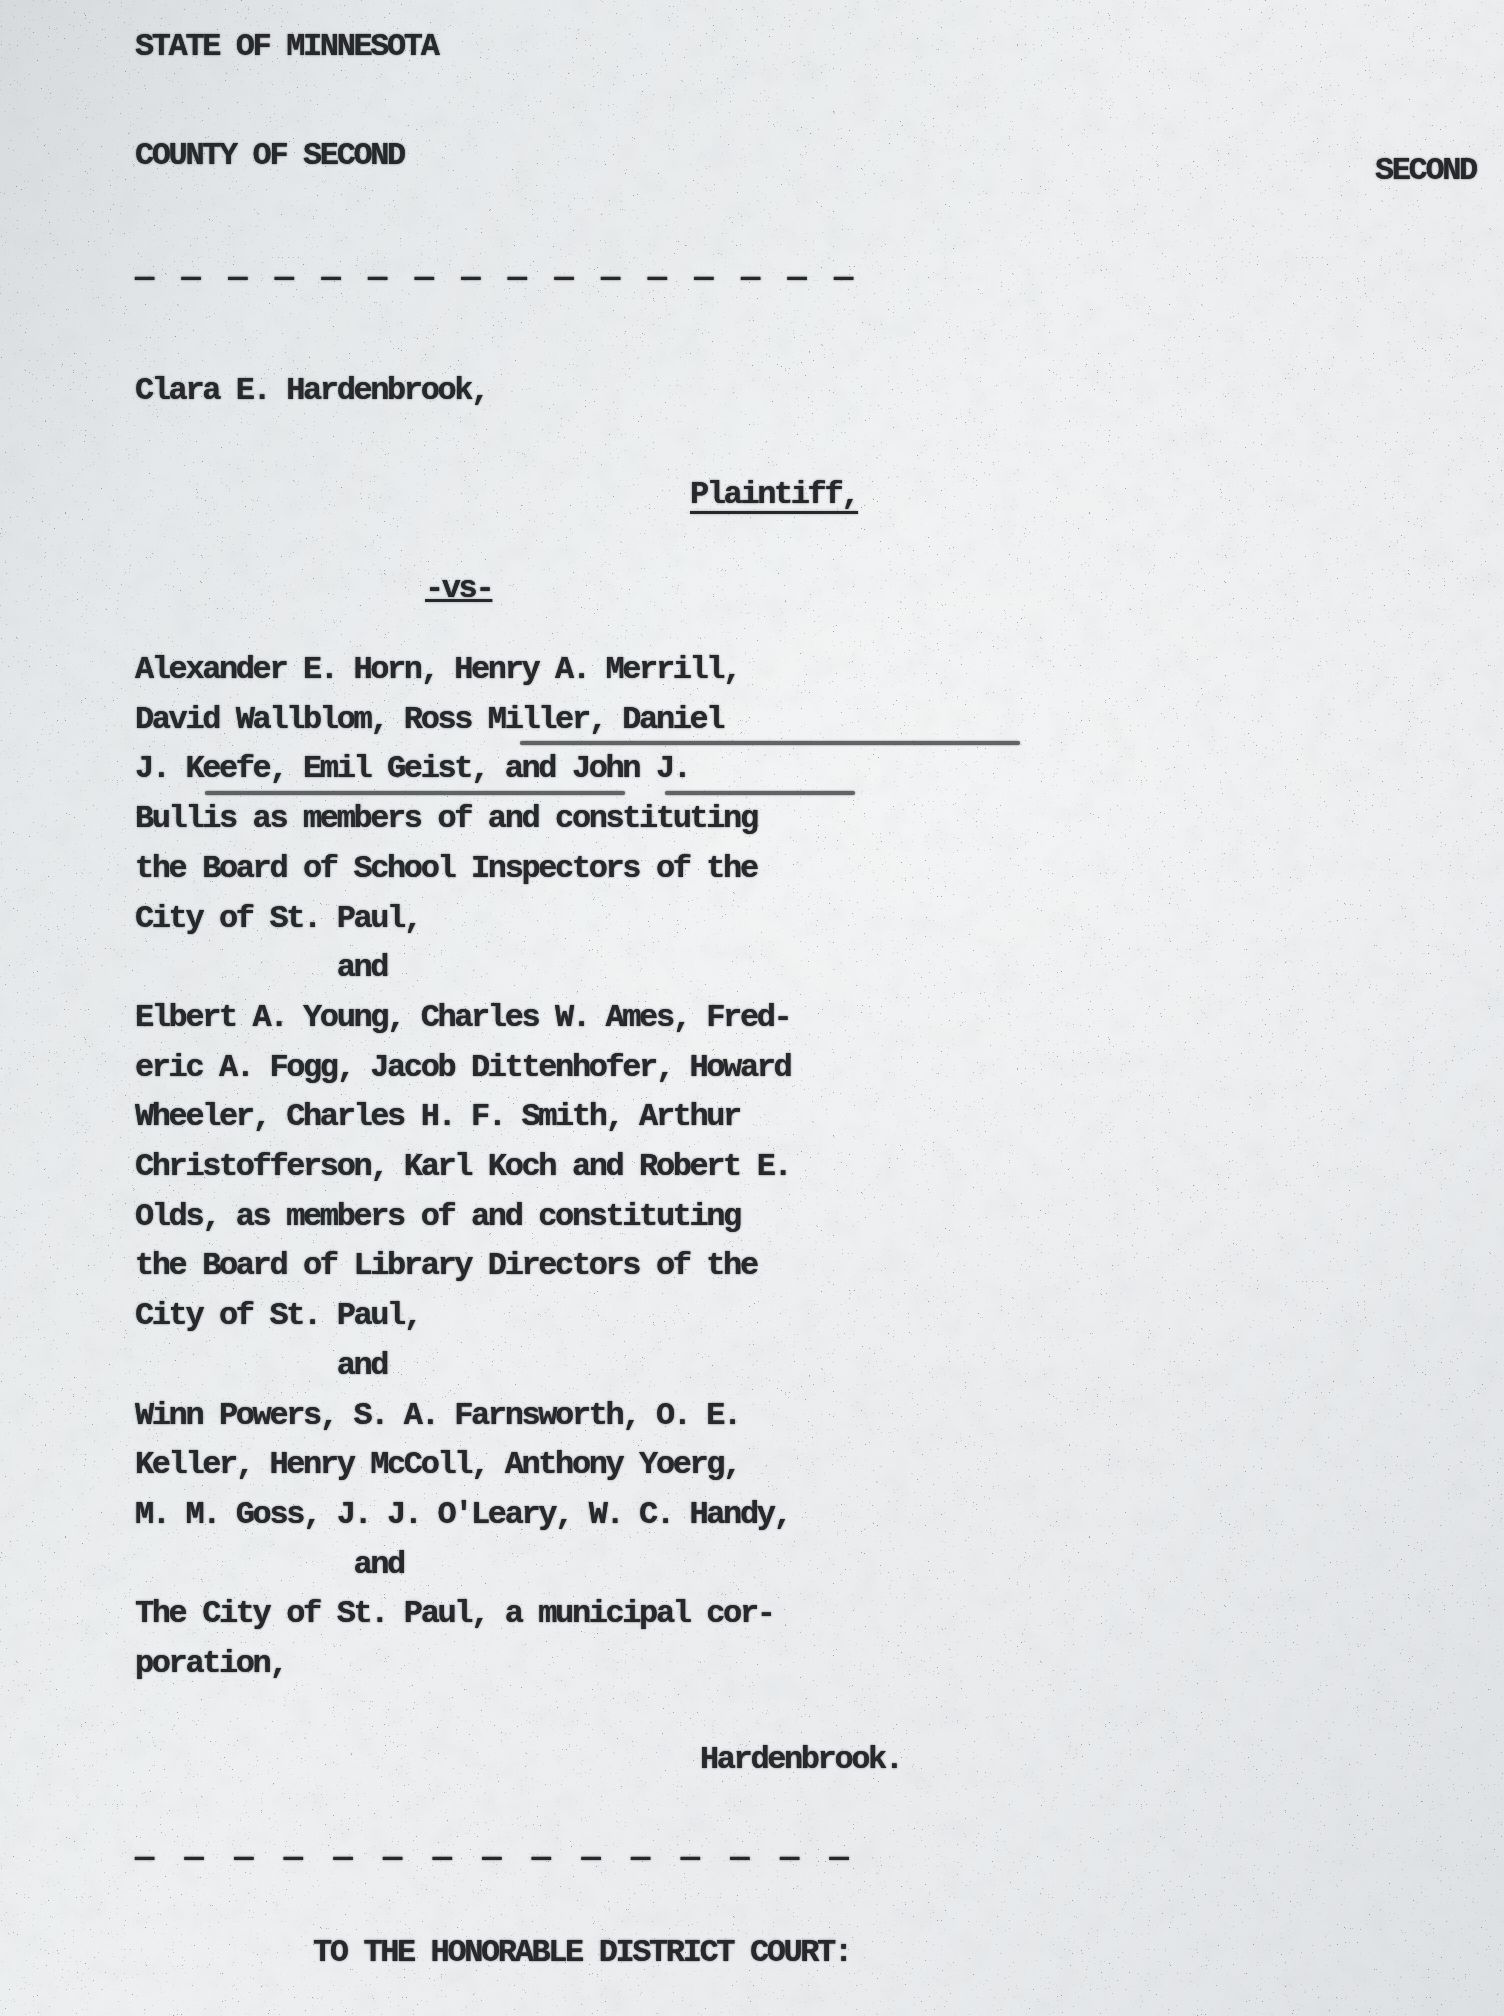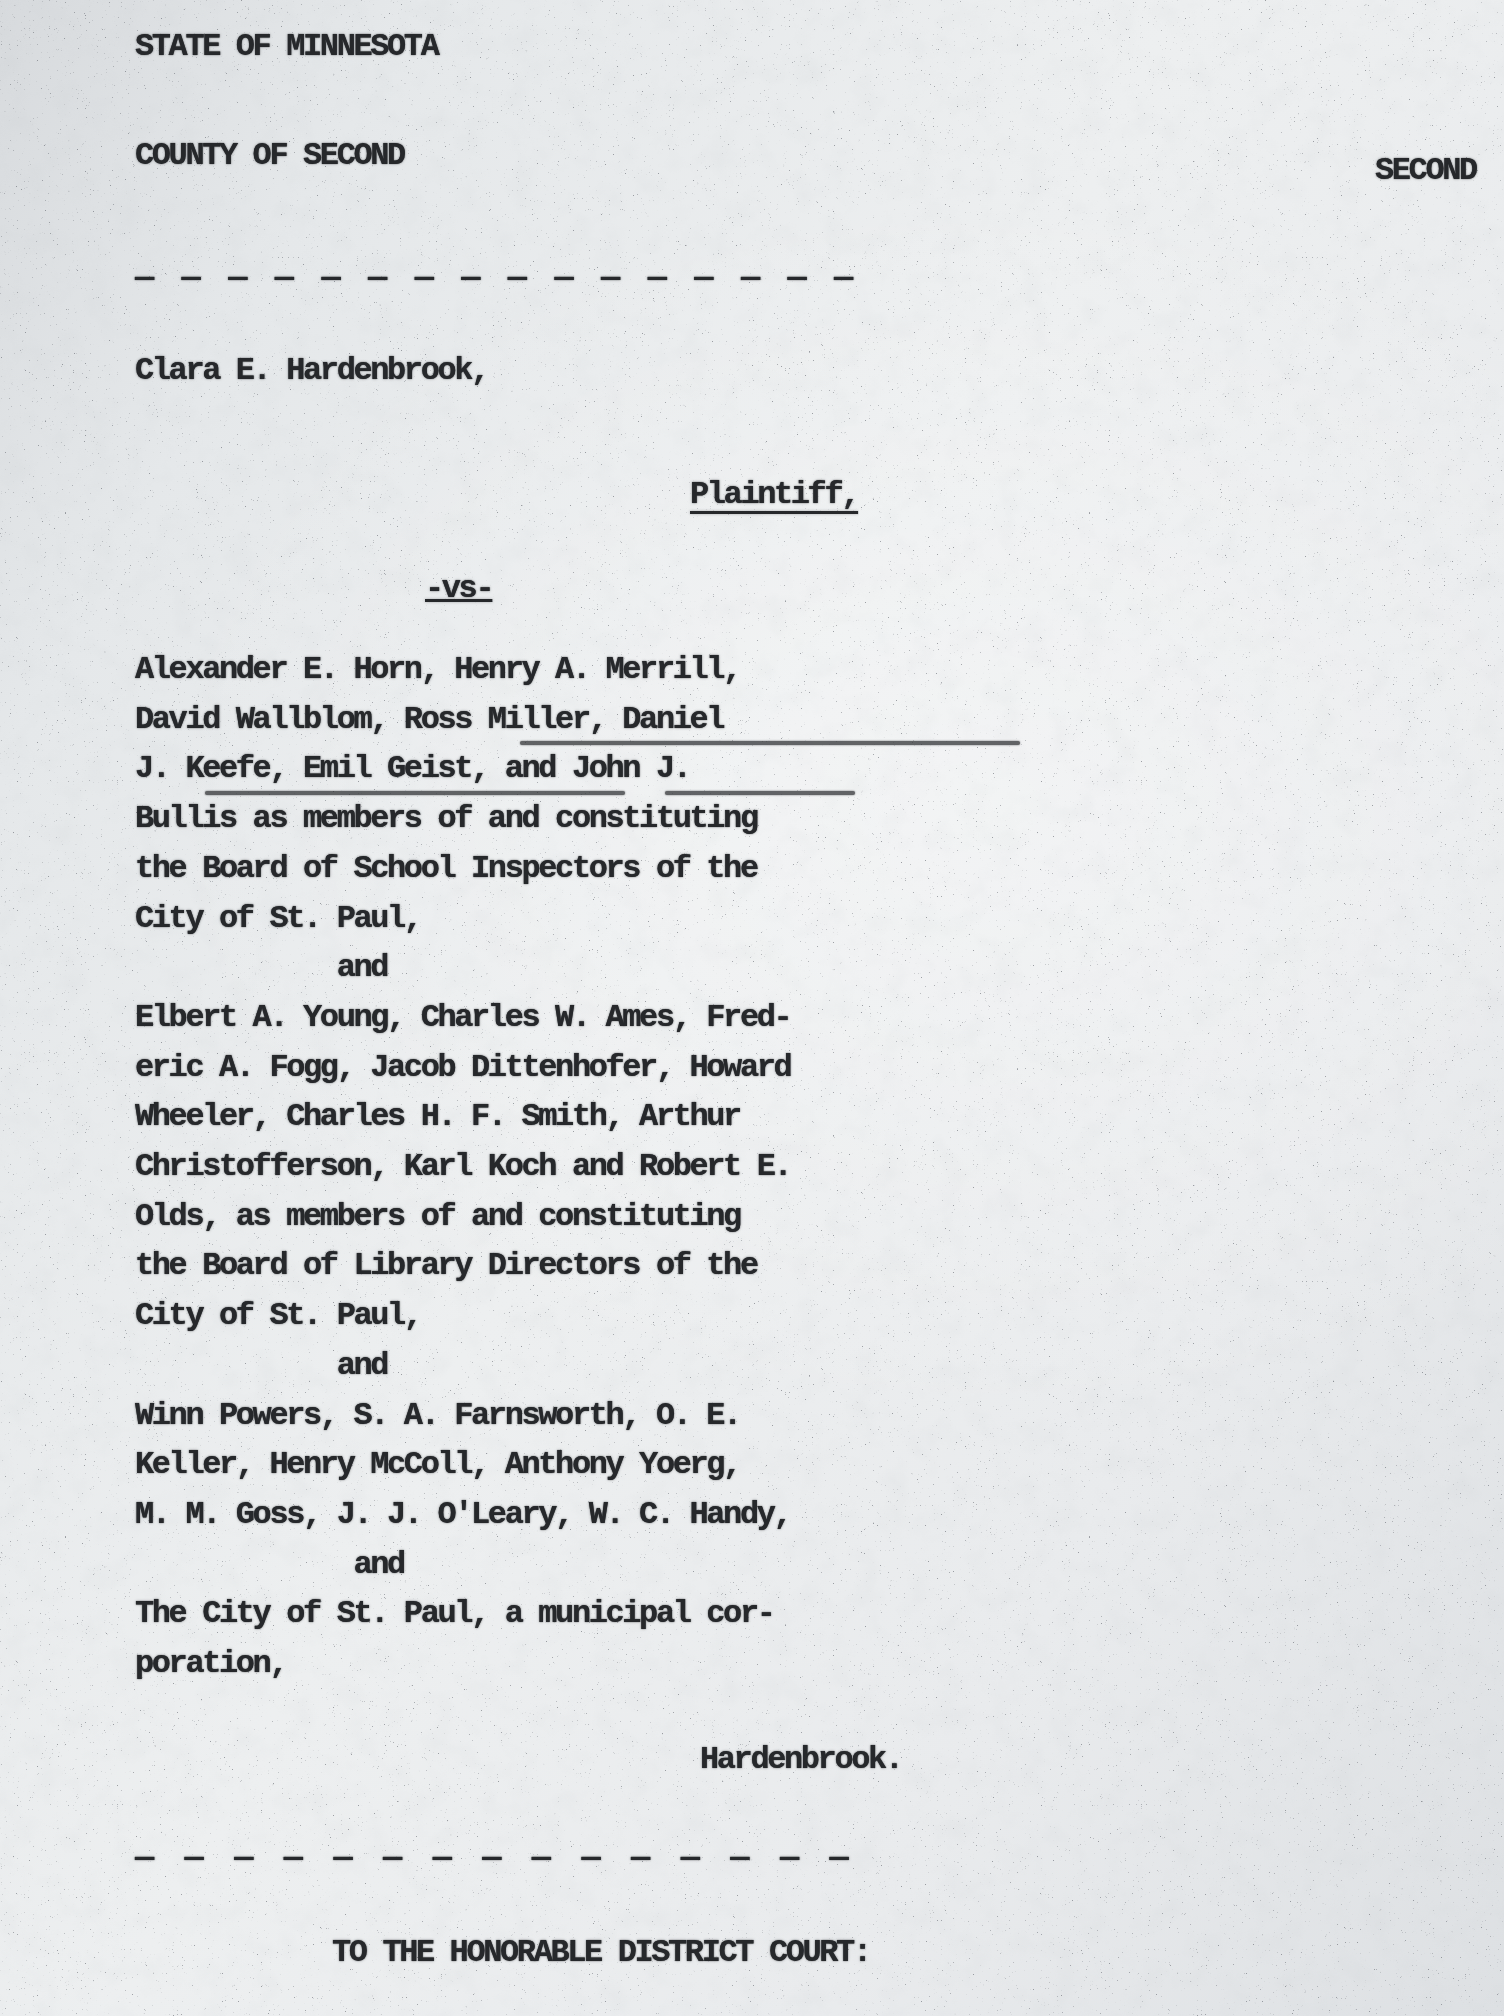--- a/index.html
+++ b/index.html
@@ -83,29 +83,29 @@
 </svg>
 
 <div class="tw" style="left:135px; top:22px;">STATE OF MINNESOTA</div>
 
 <div class="tw" style="left:135px; top:131px;">COUNTY OF SECOND</div>
 
 <div class="tw" style="left:1375px; top:146px;">SECOND</div>
 
 <div class="tw dashline" style="left:135px; top:253px;">— — — — — — — — — — — — — — — —</div>
 
-<div class="tw" style="left:135px; top:346px;">Clara E. Hardenbrook,</div>
+<div class="tw" style="left:135px; top:366px;">Clara E. Hardenbrook,</div>
 
 <div class="tw underlined" style="left:690px; top:462px;">Plaintiff,</div>
 
 <div class="tw" style="left:425px; top:564px;text-decoration:underline;">-vs-</div>
 
 <div class="tw" style="left:135px; top:645px;"><div class="tw-line">Alexander E. Horn, Henry A. Merrill,</div><div class="tw-line">David Wallblom, Ross Miller, Daniel</div><div class="tw-line">J. Keefe, Emil Geist, and John J.</div><div class="tw-line">Bullis as members of and constituting</div><div class="tw-line">the Board of School Inspectors of the</div><div class="tw-line">City of St. Paul,</div><div class="tw-line">            and</div><div class="tw-line">Elbert A. Young, Charles W. Ames, Fred-</div><div class="tw-line">eric A. Fogg, Jacob Dittenhofer, Howard</div><div class="tw-line">Wheeler, Charles H. F. Smith, Arthur</div><div class="tw-line">Christofferson, Karl Koch and Robert E.</div><div class="tw-line">Olds, as members of and constituting</div><div class="tw-line">the Board of Library Directors of the</div><div class="tw-line">City of St. Paul,</div><div class="tw-line">            and</div><div class="tw-line">Winn Powers, S. A. Farnsworth, O. E.</div><div class="tw-line">Keller, Henry McColl, Anthony Yoerg,</div><div class="tw-line">M. M. Goss, J. J. O'Leary, W. C. Handy,</div><div class="tw-line">             and</div><div class="tw-line">The City of St. Paul, a municipal cor-</div><div class="tw-line">poration,</div></div>
 
 <div class="ink-underline" style="left:520px; top:741px; width:500px;"></div>
 <div class="ink-underline" style="left:205px; top:791px; width:420px;"></div>
 <div class="ink-underline" style="left:665px; top:791px; width:190px;"></div>
 
 <div class="tw" style="left:700px; top:1735px;">Hardenbrook.</div>
 
 <div class="tw dashline bottom" style="left:135px; top:1833px;">— — — — — — — — — — — — — — —</div>
 
-<div class="tw" style="left:332px; top:1928px;">TO THE HONORABLE DISTRICT COURT:</div>
+<div class="tw" style="left:313px; top:1928px;">TO THE HONORABLE DISTRICT COURT:</div>
 
 </body></html>

